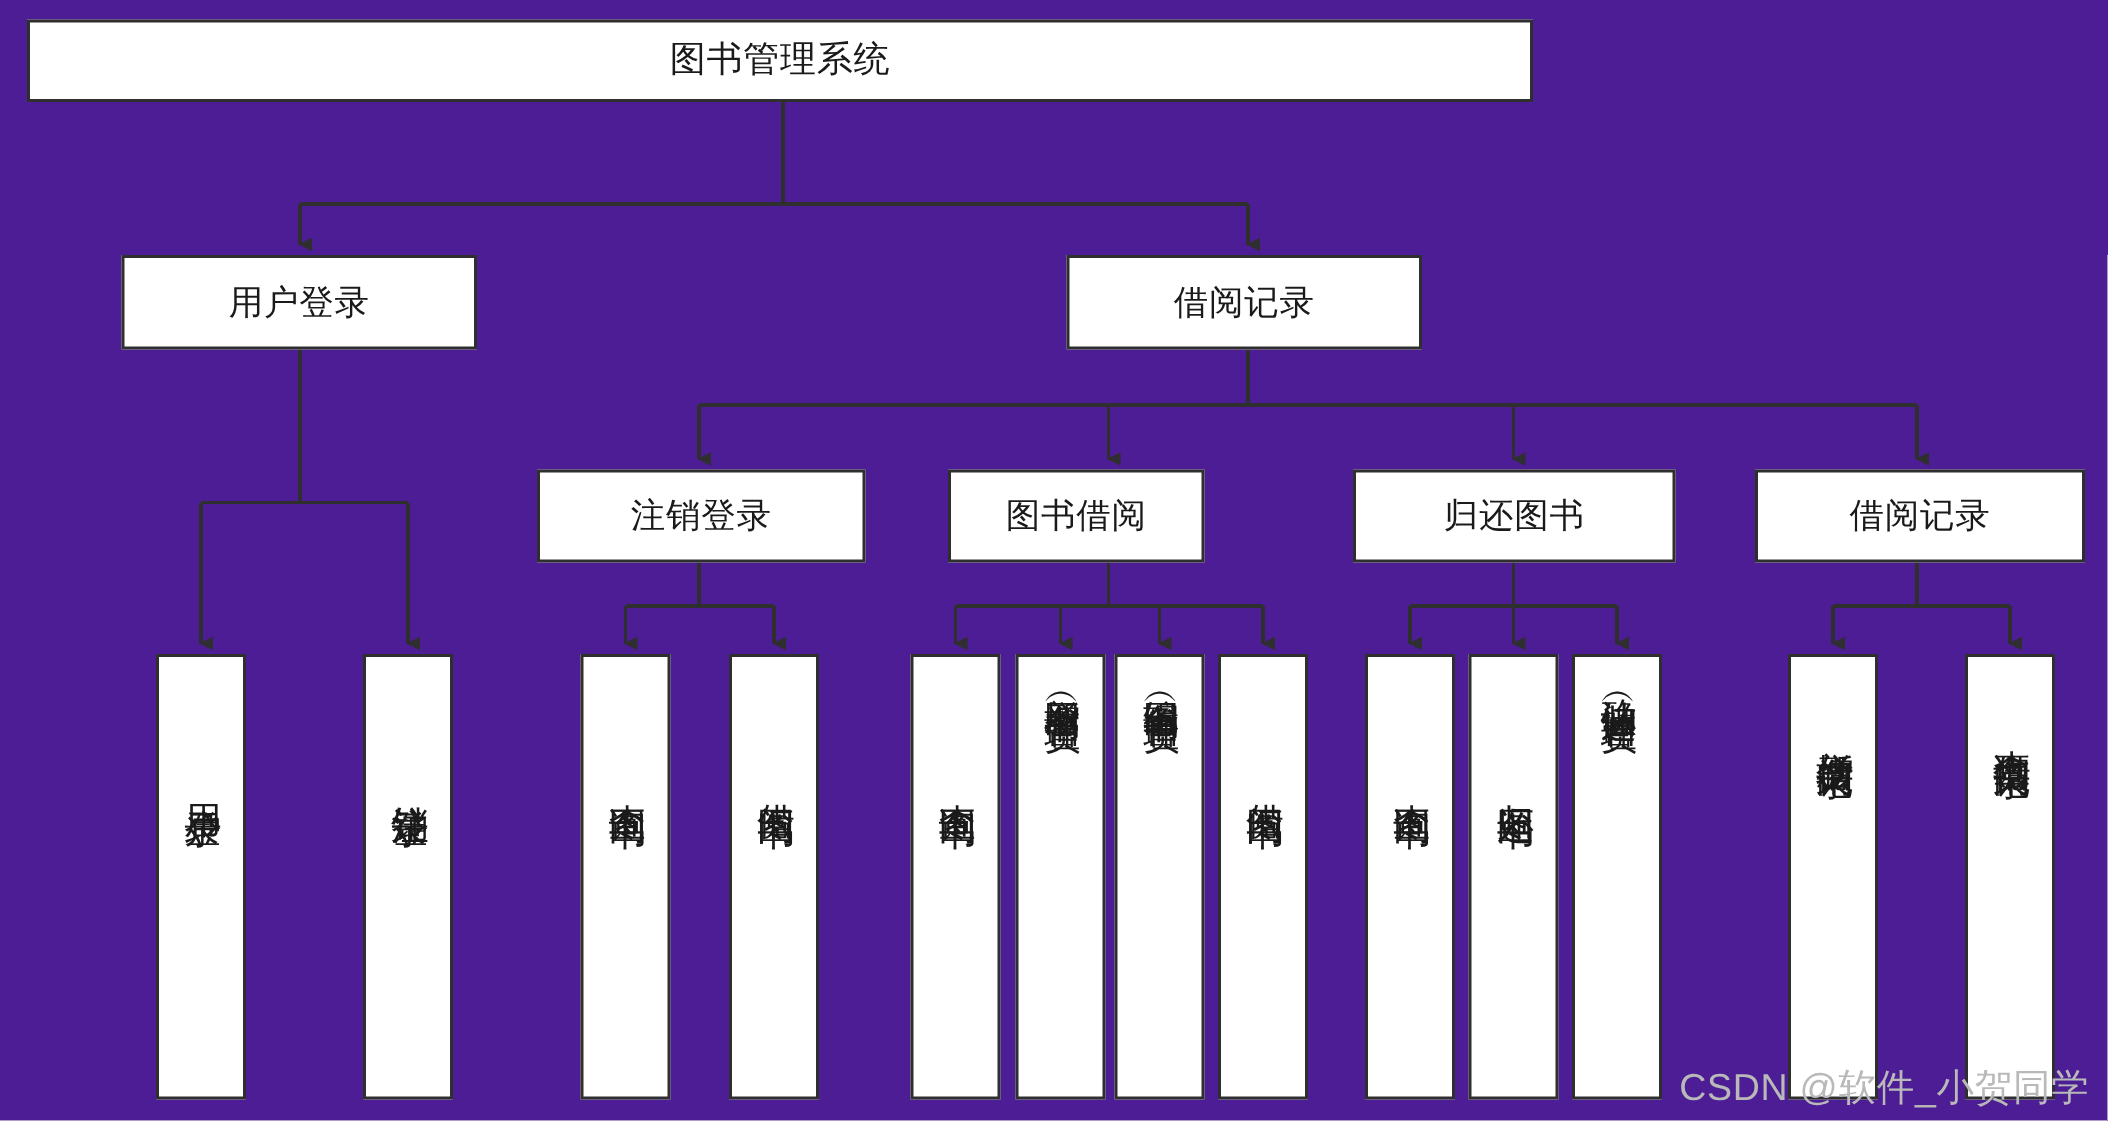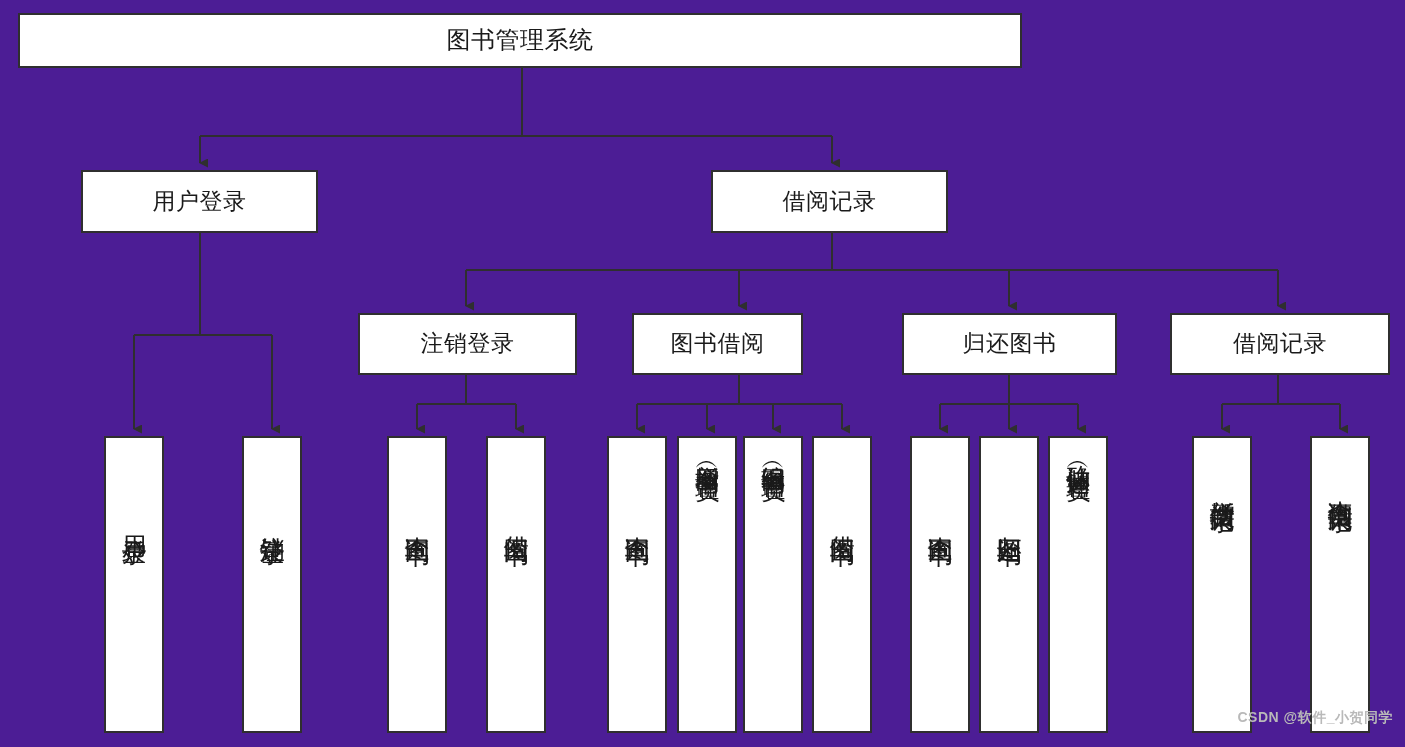--- a/index.html
+++ b/index.html
@@ -62,27 +62,26 @@
     line-height: 1.02;
     letter-spacing: 2px;
     white-space: pre;
   }
   .node.vertical.tall-text .node-label {
     font-size: 24px;
   }
   #watermark {
     position: absolute;
     right: 12px;
-    bottom: 20px;
-    font-size: 14px;
+    bottom: 6px;
+    font-size: 25px;
     color: #b9b9b9;
     letter-spacing: 0.5px;
     z-index: 5;
     white-space: nowrap;
-    font-weight: bold;
   }
 </style>
 </head>
 <body>
 
 <div id="diagram-root">
 
   <svg id="connector-layer" viewBox="0 0 1405 747" width="1405" height="747" xmlns="http://www.w3.org/2000/svg">
     <defs>
       <marker id="arrowhead" markerWidth="9" markerHeight="9" refX="4.5" refY="8" orient="auto" markerUnits="userSpaceOnUse">

